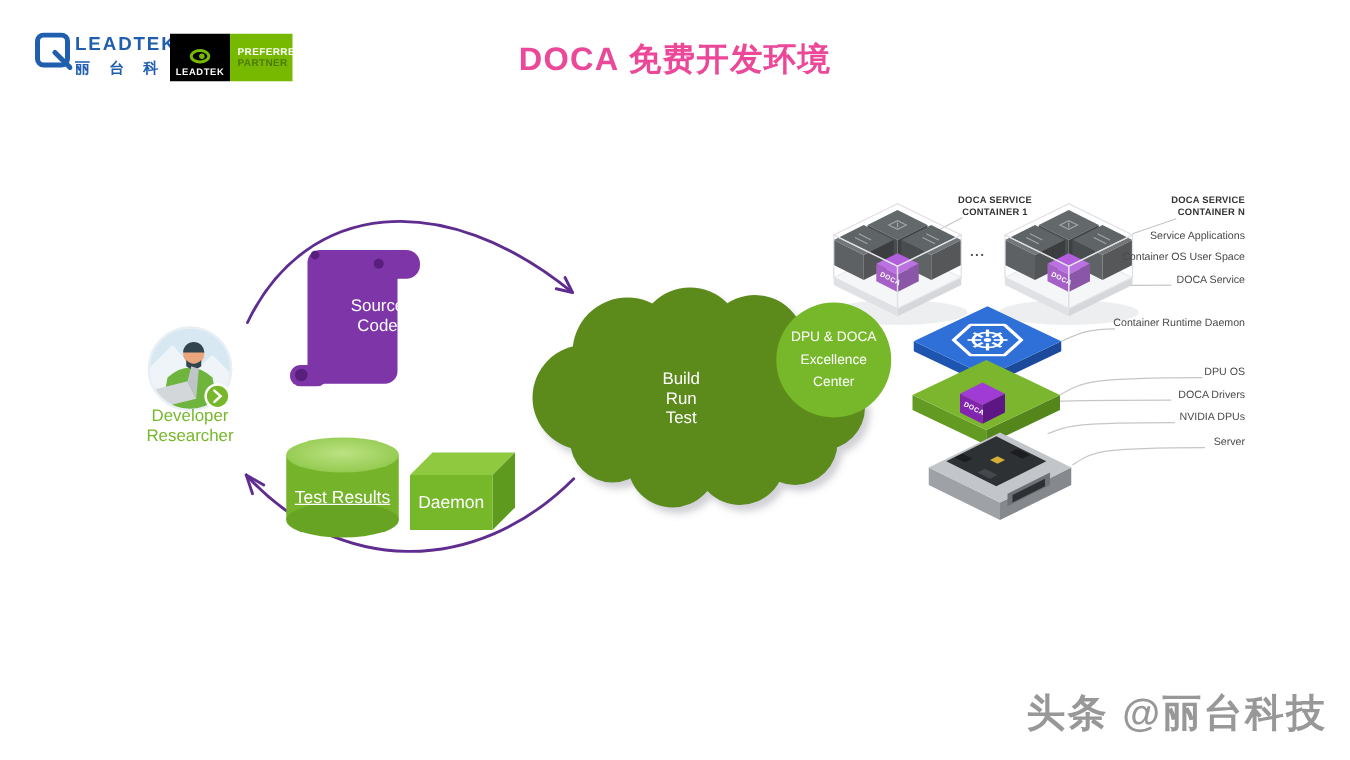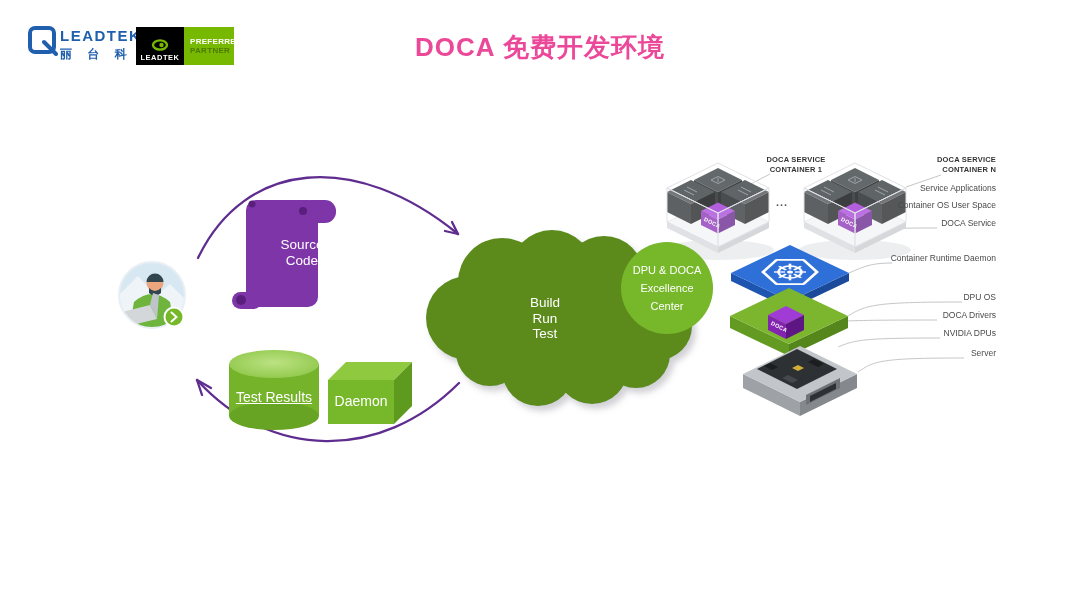--- a/index.html
+++ b/index.html
@@ -257,20 +257,22 @@
     </svg>
     <span class="nv">LEADTEK</span>
   </div>
   <div class="abs badge-green">
     <span class="l1">PREFERRED</span>
     <span class="l2">PARTNER</span>
   </div>
 
   <div class="abs title">DOCA 免费开发环境</div>
 
+  <div class="abs dev-label pre center">Developer
+Researcher</div>
   <div class="abs src-label pre center">Source
 Code</div>
   <div class="abs tr-label center">Test Results</div>
   <div class="abs bin-label center">Daemon</div>
   <div class="abs cloud-label pre center">Build
 Run
 Test</div>
   <div class="abs circle-badge pre">DPU &amp; DOCA
 Excellence
 Center</div>
@@ -283,13 +285,14 @@
 
   <div class="abs layer" style="top:182px">Service Applications</div>
   <div class="abs layer" style="top:199px">Container OS User Space</div>
   <div class="abs layer" style="top:217px">DOCA Service</div>
   <div class="abs layer" style="top:252px">Container Runtime Daemon</div>
   <div class="abs layer" style="top:291px">DPU OS</div>
   <div class="abs layer" style="top:309px">DOCA Drivers</div>
   <div class="abs layer" style="top:327px">NVIDIA DPUs</div>
   <div class="abs layer" style="top:347px">Server</div>
 
+  <div class="abs watermark">头条 @丽台科技</div>
 </div>
 
 </body></html>

